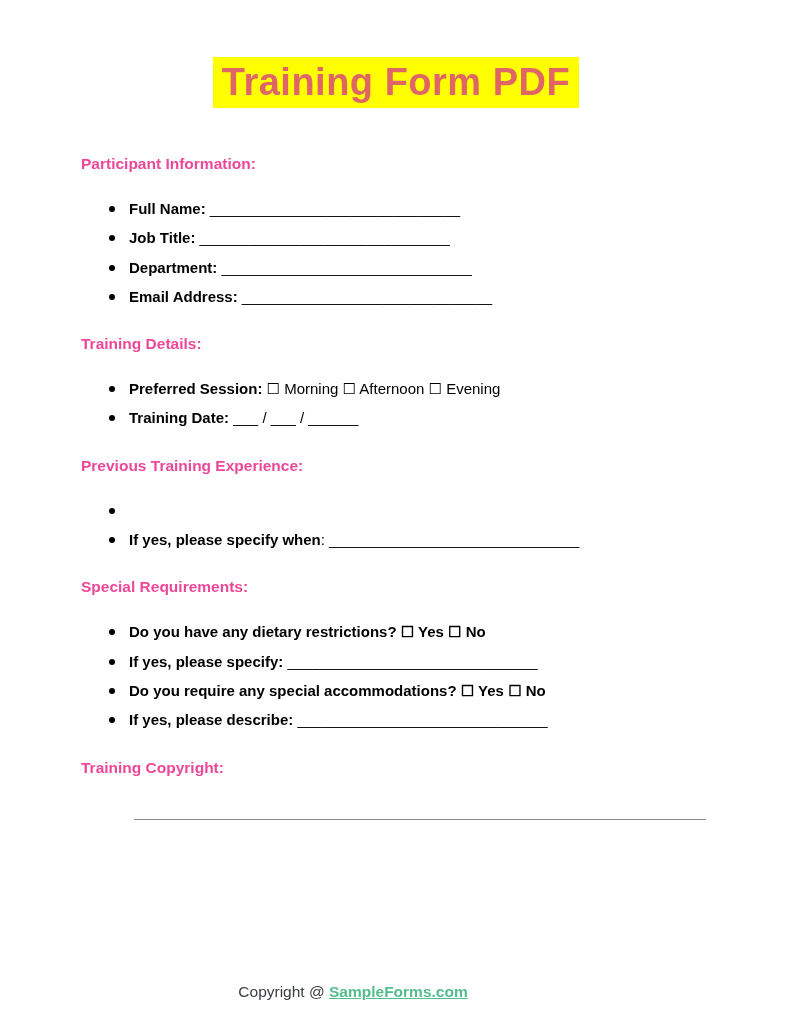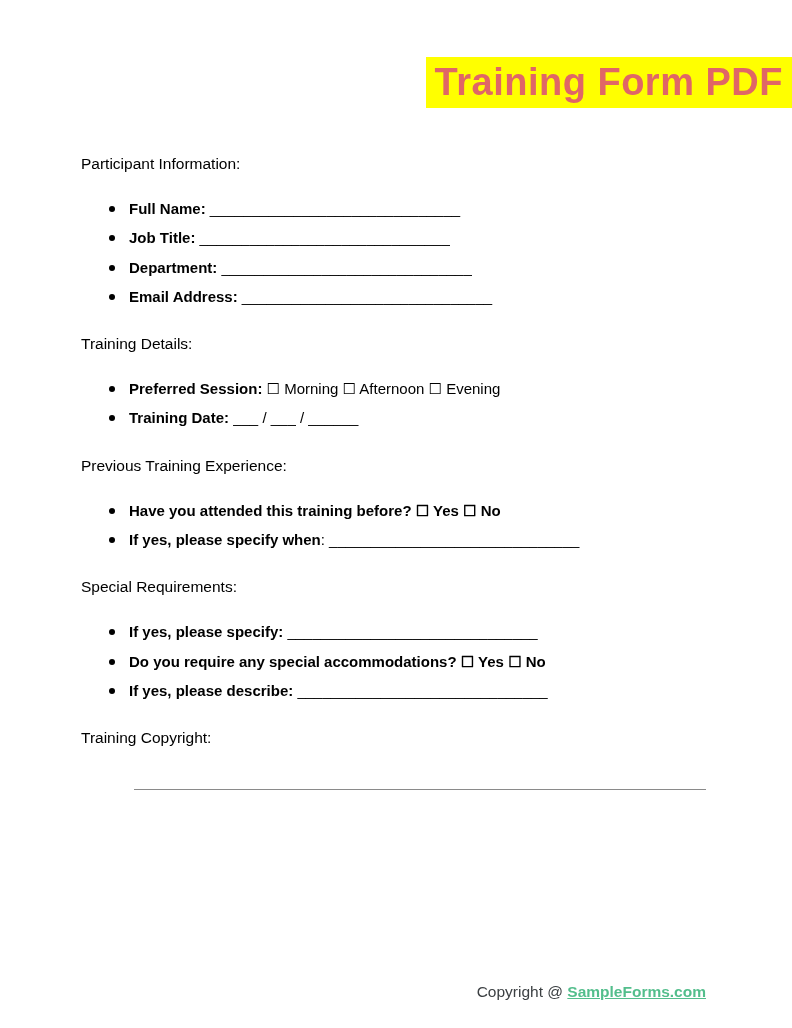--- a/index.html
+++ b/index.html
@@ -7,21 +7,21 @@
     position: relative;
     width: 792px;
     height: 1028px;
     background: #ffffff;
     overflow: hidden;
     font-family: "Liberation Sans", sans-serif;
     color: #000000;
   }
 
   
-  .title-row { position: absolute; top: 57px; left: 0; right: 0; text-align: right; }
+  .title-row { position: absolute; top: 57px; left: 0; right: 0; text-align: center; }
   .title-highlight {
     display: inline-block;
     background: #FFFF00;
     color: #E06666;
     font-weight: 700;
     font-size: 38px;
     line-height: 51px;
     padding: 0 9px;
     letter-spacing: 0.5px;
   }
@@ -33,22 +33,22 @@
     left: 81px;
     right: 80px;
     font-size: 15px;
   }
 
   .section-heading {
     margin: 23px 0 0 0;
     height: 20px;
     line-height: 20px;
     font-size: 15.5px;
-    font-weight: 400;
-    color: #000000;
+    font-weight: 700;
+    color: #ec4899;
   }
   .section-heading.first { margin-top: 10px; }
 
   ul.field-list {
     list-style: none;
     margin: 20px 0 0 0;
     padding: 0;
   }
   ul.field-list li {
     position: relative;
@@ -82,21 +82,21 @@
     height: 0;
     border-top: 1.5px solid #8A8A8A;
   }
 
   
   .footer {
     position: absolute;
     top: 983px;
     left: 0;
     right: 86px;
-    text-align: right;
+    text-align: center;
     font-size: 15.5px;
     line-height: 18px;
   }
   .copyright-prefix { color: #3C4043; font-weight: 400; }
   .brand-link {
     color: #53BE8C;
     font-weight: 700;
     text-decoration: underline;
     cursor: pointer;
   }
@@ -141,30 +141,34 @@
       <li>
         <span class="dot"></span>
         <span class="b">Training Date:</span><span class="r"> ___ / ___ / ______</span>
       </li>
     </ul>
 
     <div class="section-heading">Previous Training Experience:</div>
     <ul class="field-list">
       <li>
         <span class="dot"></span>
-        <span class="b">Have you attended this training before? ☐ Yes ☐ No</span><span class="r"></span>
+        <span class="r"></span>
       </li>
       <li>
         <span class="dot"></span>
         <span class="b">If yes, please specify when</span><span class="r">: ______________________________</span>
       </li>
     </ul>
 
     <div class="section-heading">Special Requirements:</div>
     <ul class="field-list">
+      <li>
+        <span class="dot"></span>
+        <span class="b">Do you have any dietary restrictions? ☐ Yes ☐ No</span><span class="r"></span>
+      </li>
       <li>
         <span class="dot"></span>
         <span class="b">If yes, please specify:</span><span class="r"> ______________________________</span>
       </li>
       <li>
         <span class="dot"></span>
         <span class="b">Do you require any special accommodations? ☐ Yes ☐ No</span><span class="r"></span>
       </li>
       <li>
         <span class="dot"></span>

